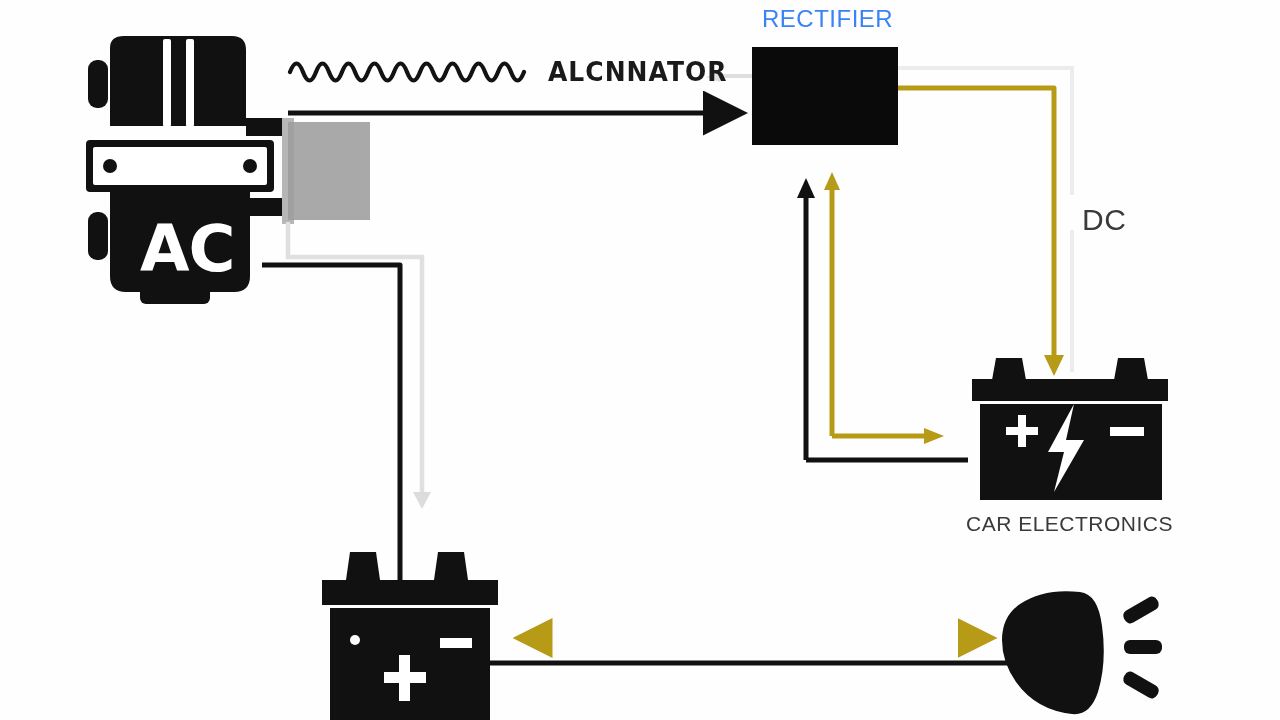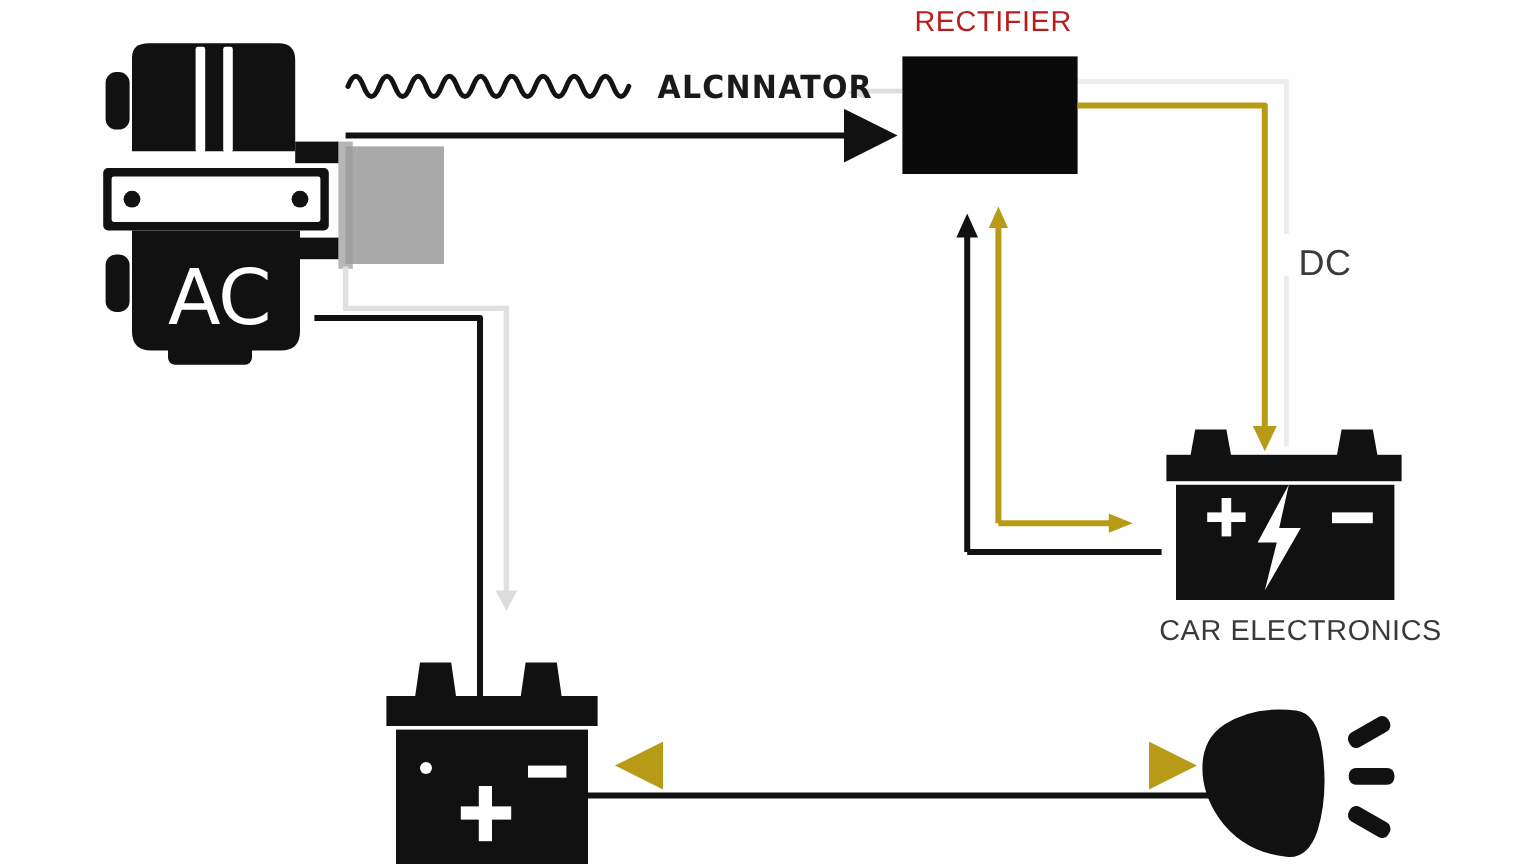--- a/index.html
+++ b/index.html
@@ -28,21 +28,21 @@
     font-family: "Liberation Sans", sans-serif;
     color: #2b2b2b;
     white-space: nowrap;
     letter-spacing: 0.5px;
   }
   #label-rectifier {
     left: 762px;
     top: 5px;
     font-size: 24px;
     font-weight: 400;
-    color: #b91c1c;
+    color: #3b82f6;
   }
   #label-alternator {
     left: 548px;
     top: 57px;
     font-size: 25px;
     font-weight: 700;
     color: #1a1a1a;
     letter-spacing: 1px;
     font-family: "DejaVu Sans", sans-serif;
     transform: scaleY(1.06);
@@ -51,30 +51,30 @@
   #label-dc {
     left: 1082px;
     top: 203px;
     font-size: 30px;
     font-weight: 400;
     color: #3a3a3a;
   }
   #label-car-electronics {
     left: 966px;
     top: 512px;
-    font-size: 24px;
+    font-size: 21px;
     font-weight: 400;
     color: #3a3a3a;
   }
   #label-ac {
     position: absolute;
     left: 140px;
     top: 212px;
     font-size: 64px;
-    font-weight: 400;
+    font-weight: 700;
     color: #ffffff;
     font-family: "DejaVu Sans", sans-serif;
     letter-spacing: -1px;
     pointer-events: none;
   }
 </style>
 </head>
 <body>
 
 <div id="stage">

